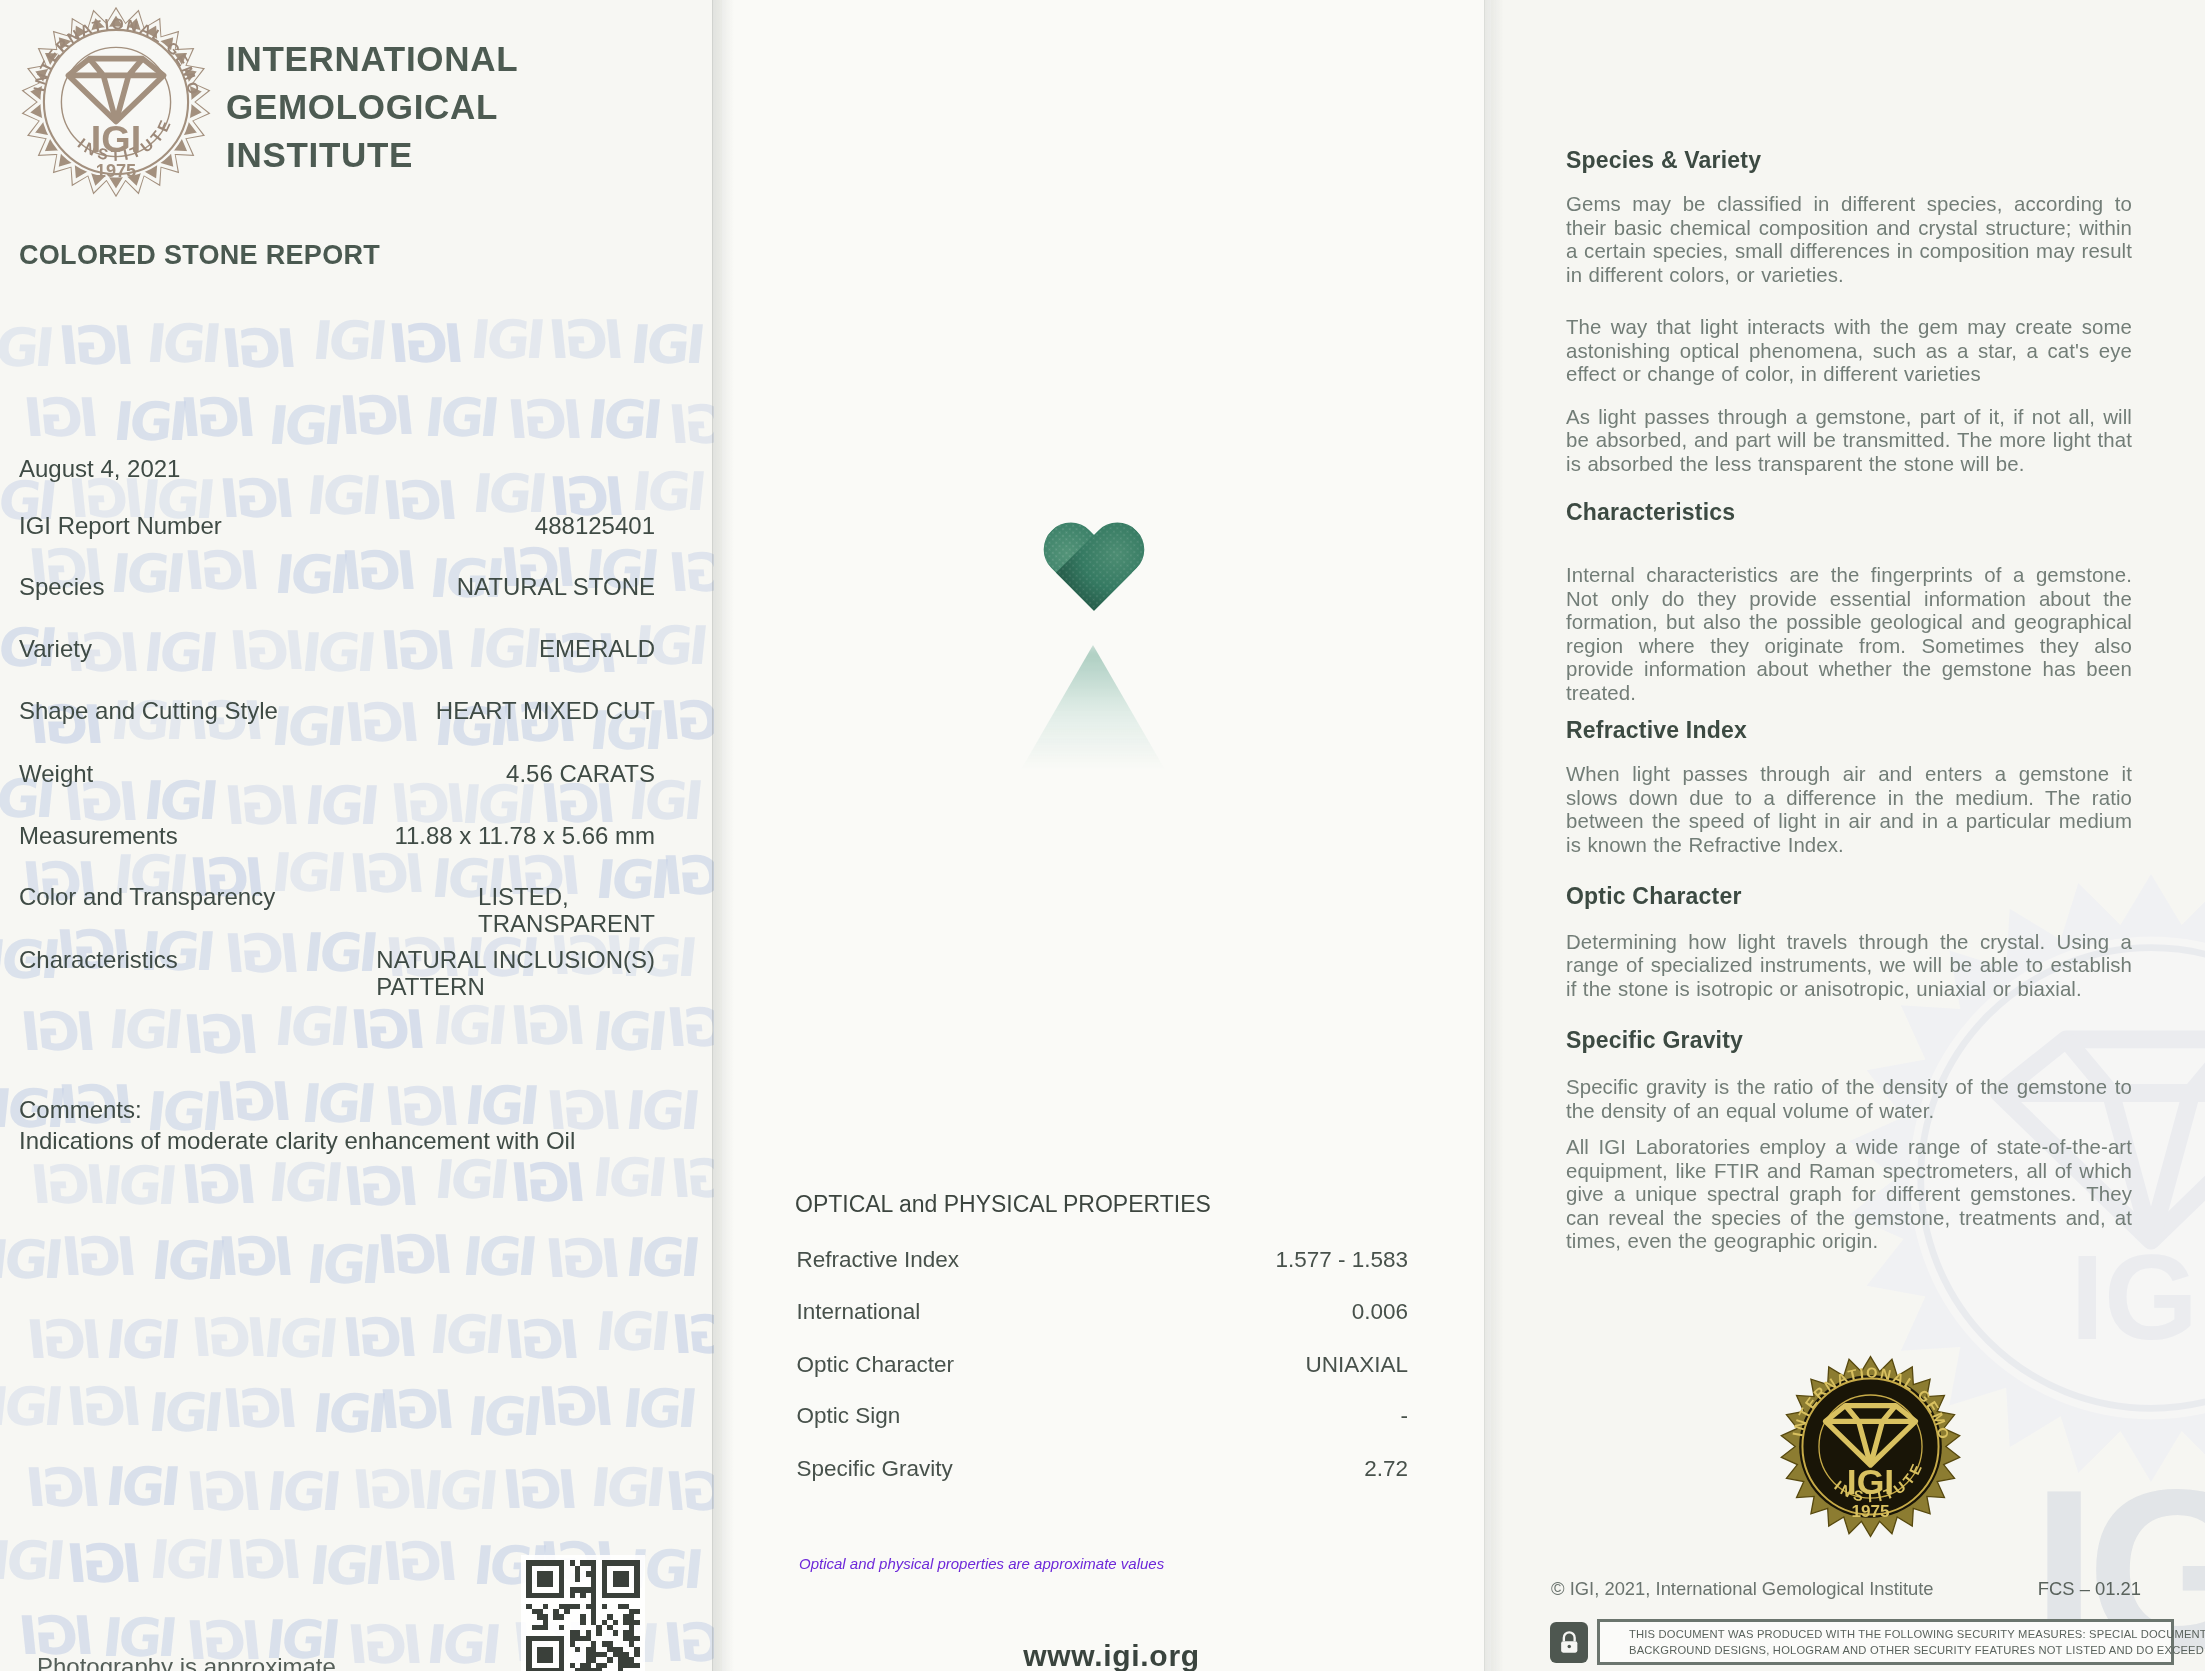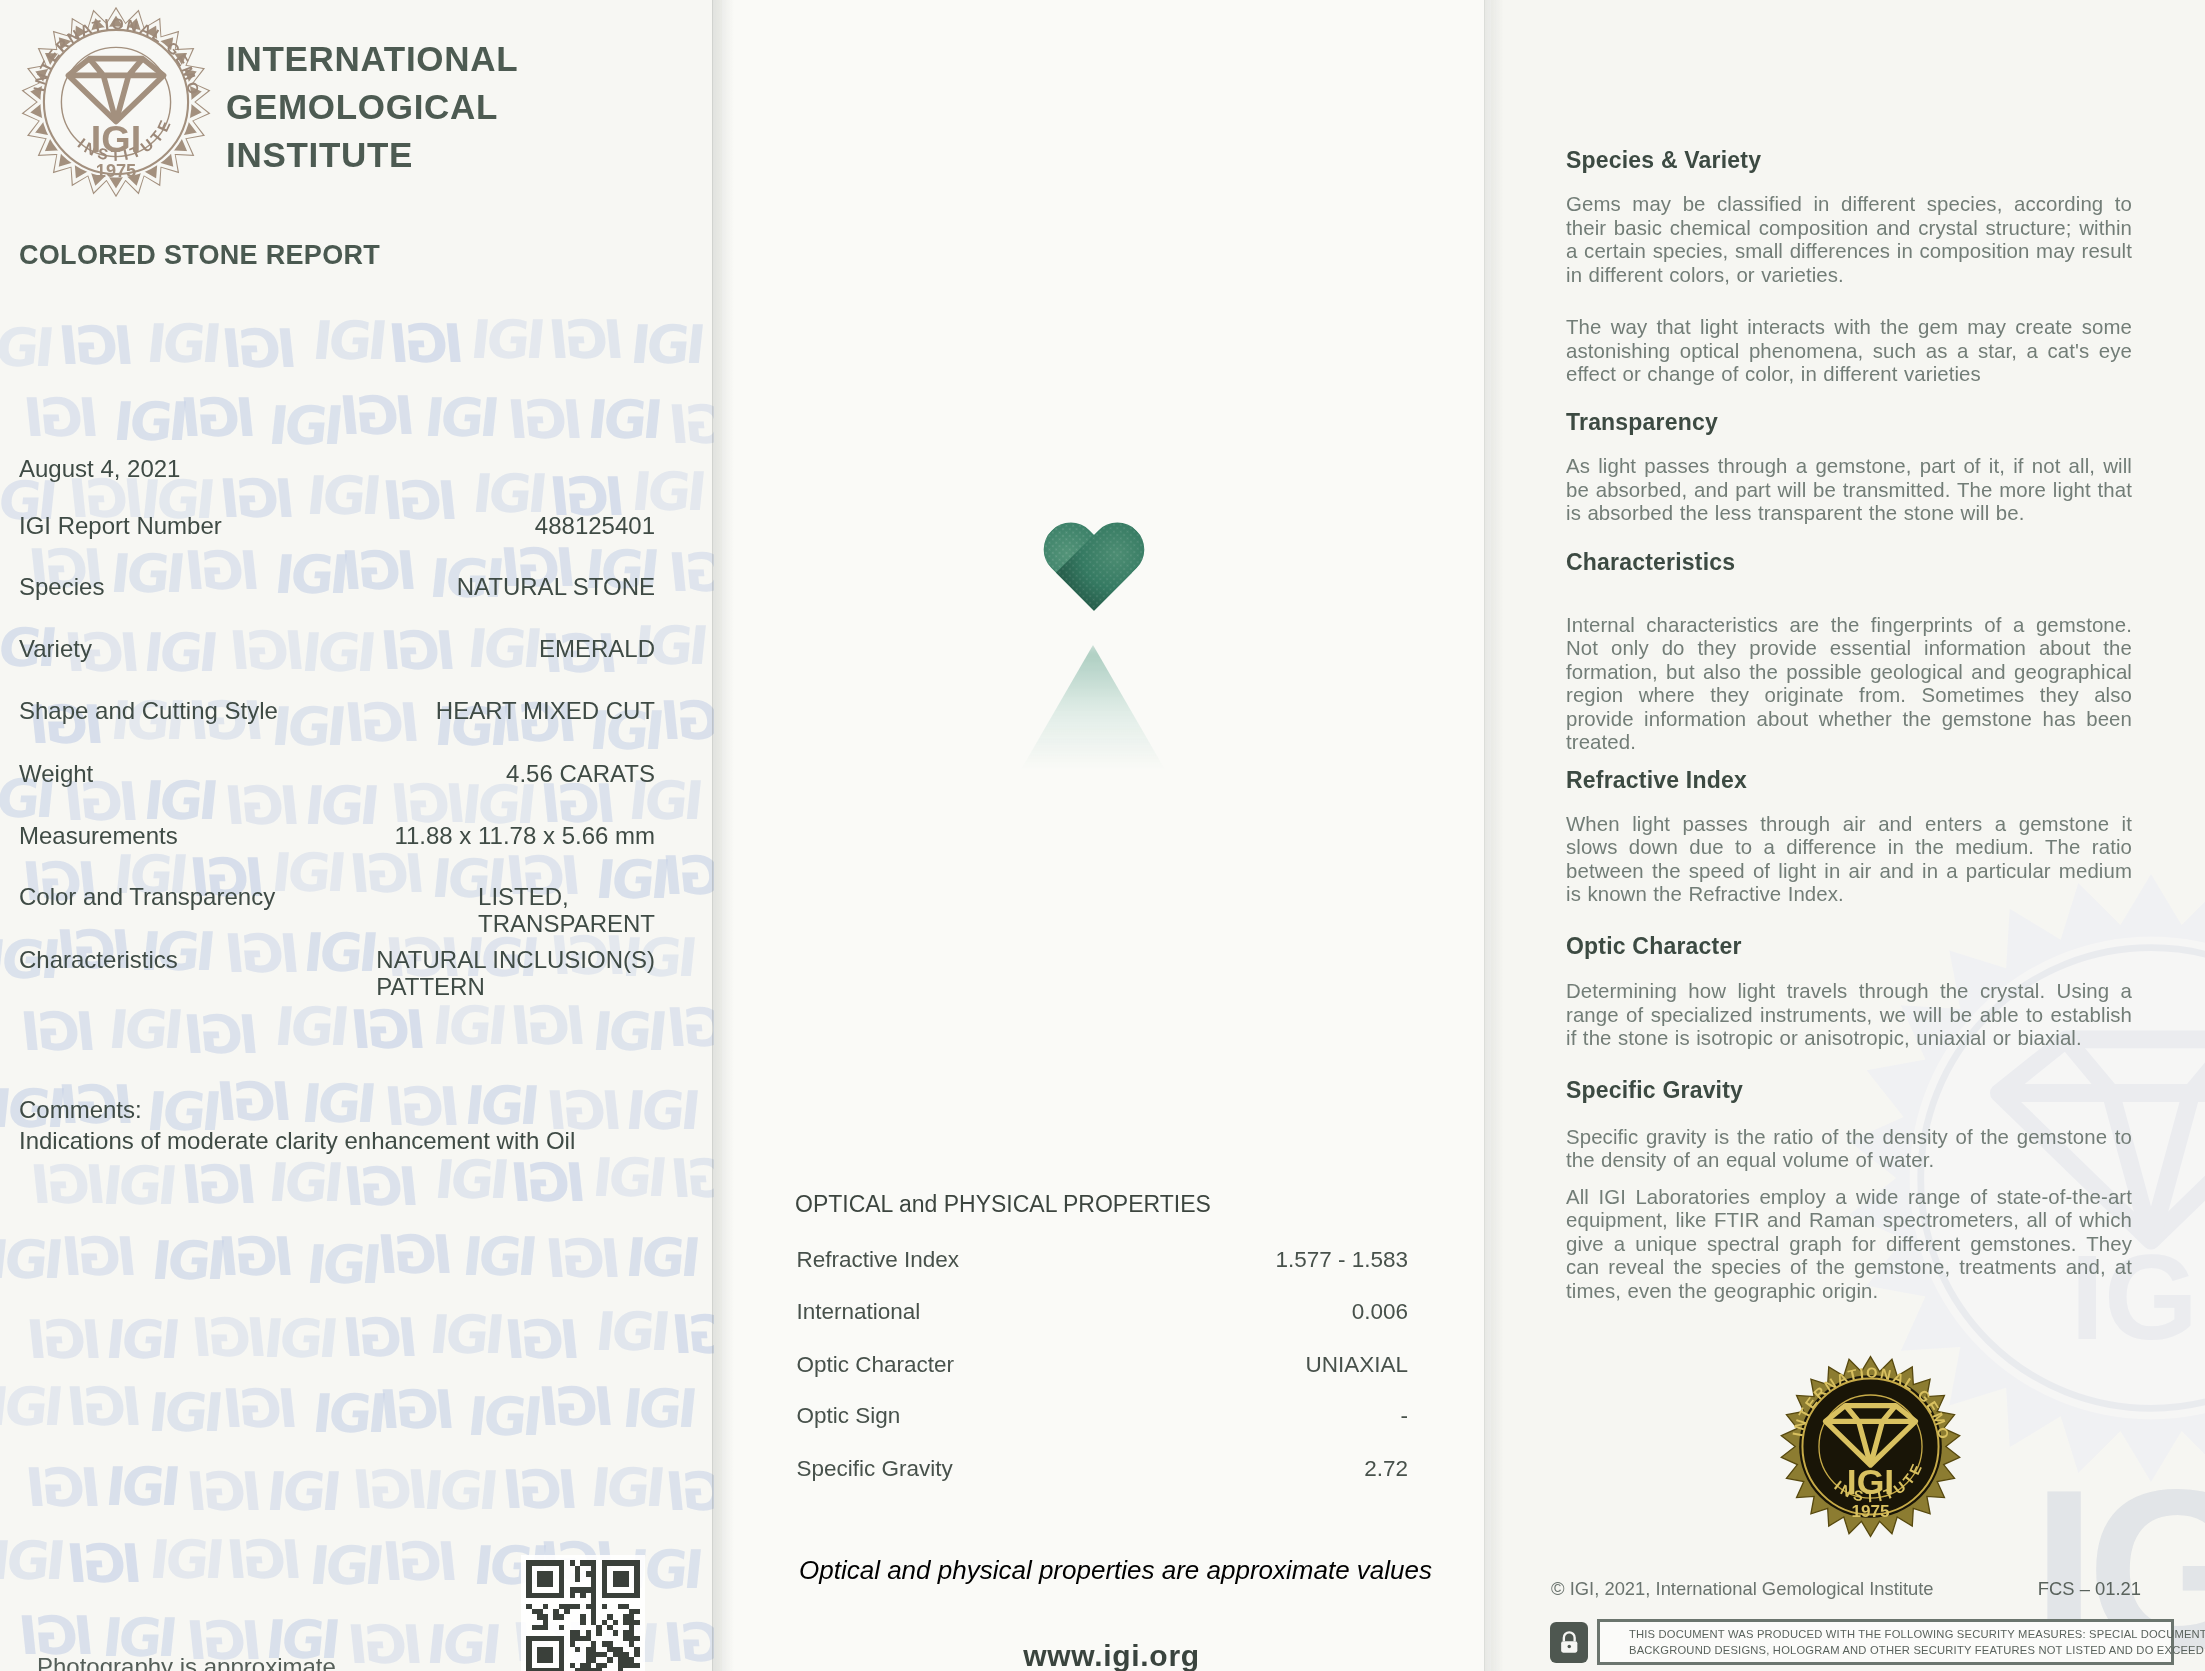--- a/index.html
+++ b/index.html
@@ -54,21 +54,21 @@
     background-size:4.8px 4.8px,100% 100%;}
   .gem-reflection{position:absolute;left:24.5px;top:148px;width:163px;height:124px;
     clip-path:polygon(50% 0,94% 100%,6% 100%);
     background:linear-gradient(to bottom,rgba(110,170,150,.60),rgba(170,210,198,.30) 55%,rgba(255,255,255,0));
     filter:blur(6.1px);}
   .props{position:absolute;left:795px;top:1191px;width:613px;z-index:2;color:#47514b;}
   .props-title{position:absolute;left:0;top:0;font-size:23px;color:#3c453f;}
   .p-row{position:absolute;left:0;width:613px;font-size:22.5px;}
   .p-label{position:absolute;left:1.4px;top:0;}
   .p-value{position:absolute;right:0;top:0;text-align:right;}
-  .props-note{position:absolute;left:799px;top:1555px;font-size:26px;font-style:italic;color:#000000;z-index:2;}
+  .props-note{position:absolute;left:799px;top:1555px;font-size:15px;font-style:italic;color:#6d28d9;z-index:2;}
   .website{position:absolute;left:732px;top:1639px;width:759px;text-align:center;
     font-size:30px;font-weight:bold;letter-spacing:0.7px;color:#3a443e;z-index:2;}
 
   
   .edu{position:absolute;left:1566px;top:147px;width:566px;z-index:2;}
   .edu h3{margin:0;font-size:23px;font-weight:bold;color:#3c4a42;letter-spacing:0.2px;}
   .edu p{margin:0;font-size:20.4px;line-height:23.5px;color:#727d77;text-align:justify;
          letter-spacing:0.1px;word-spacing:0.7px;}
   .wm-seal{position:absolute;left:1838px;top:865px;z-index:1;opacity:.6;}
   .wm-igi{position:absolute;left:2032px;top:1437px;z-index:1;font-size:231px;font-weight:bold;
@@ -878,21 +878,20 @@
     <circle cx="140" cy="140" r="103" fill="none" stroke="#e2e4ec" stroke-width="3"></circle>
     <use href="#diam" stroke="#e4e6ee" stroke-width="8"></use>
     <text x="140" y="212" text-anchor="middle" font-size="54" font-weight="bold" fill="#e4e6ee">IGI</text>
   </svg>
   <div class="wm-igi">IGI</div>
 
   <div class="edu">
     <h3>Species &amp; Variety</h3>
     <p style="margin-top:19px">Gems may be classified in different species, according to their basic chemical composition and crystal structure; within a certain species, small differences in composition may result in different colors, or varieties.</p>
     <p style="margin-top:29px">The way that light interacts with the gem may create some astonishing optical phenomena, such as a star, a cat's eye effect or change of color, in different varieties</p>
-    <h3 style="margin-top:22.5px">Transparency</h3>
     <p style="margin-top:19px">As light passes through a gemstone, part of it, if not all, will be absorbed, and part will be transmitted. The more light that is absorbed the less transparent the stone will be.</p>
     <h3 style="margin-top:23px">Characteristics</h3>
     <p style="margin-top:38px">Internal characteristics are the fingerprints of a gemstone. Not only do they provide essential information about the formation, but also the possible geological and geographical region where they originate from. Sometimes they also provide information about whether the gemstone has been treated.</p>
     <h3 style="margin-top:12.3px">Refractive Index</h3>
     <p style="margin-top:19px">When light passes through air and enters  a gemstone it slows down due to a difference in the medium. The ratio between the speed of light in air and in a particular medium is known the Refractive Index.</p>
     <h3 style="margin-top:26px">Optic Character</h3>
     <p style="margin-top:20.4px">Determining how light travels through the crystal. Using a range of specialized instruments, we will be able to establish if the stone is isotropic or anisotropic, uniaxial or biaxial.</p>
     <h3 style="margin-top:26px">Specific Gravity</h3>
     <p style="margin-top:22px">Specific gravity is the ratio of the density of the gemstone to the density of an equal volume of water.</p>
     <p style="margin-top:13px">All IGI Laboratories employ a wide range of state-of-the-art equipment, like FTIR and Raman spectrometers, all of which give a unique spectral graph for different gemstones. They can reveal the species of the gemstone, treatments and, at times, even the geographic origin.</p>

